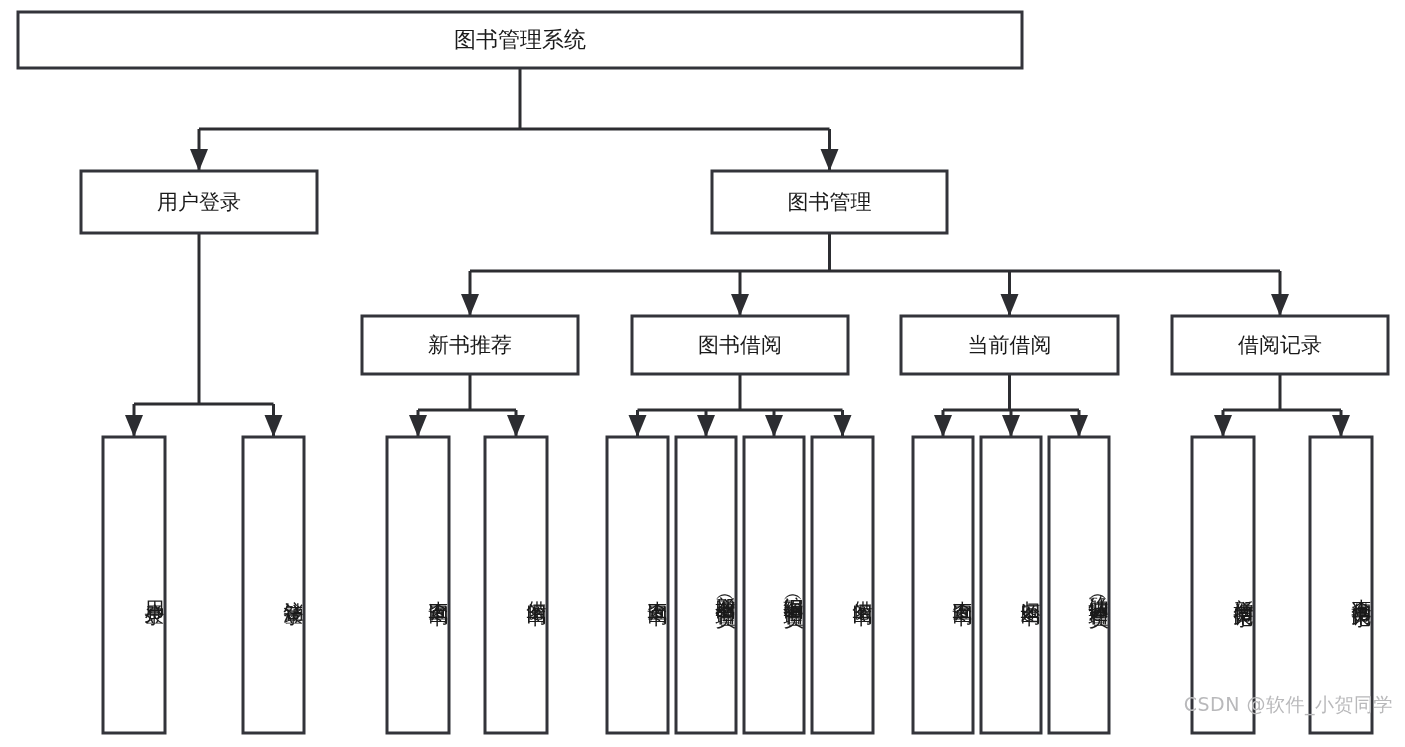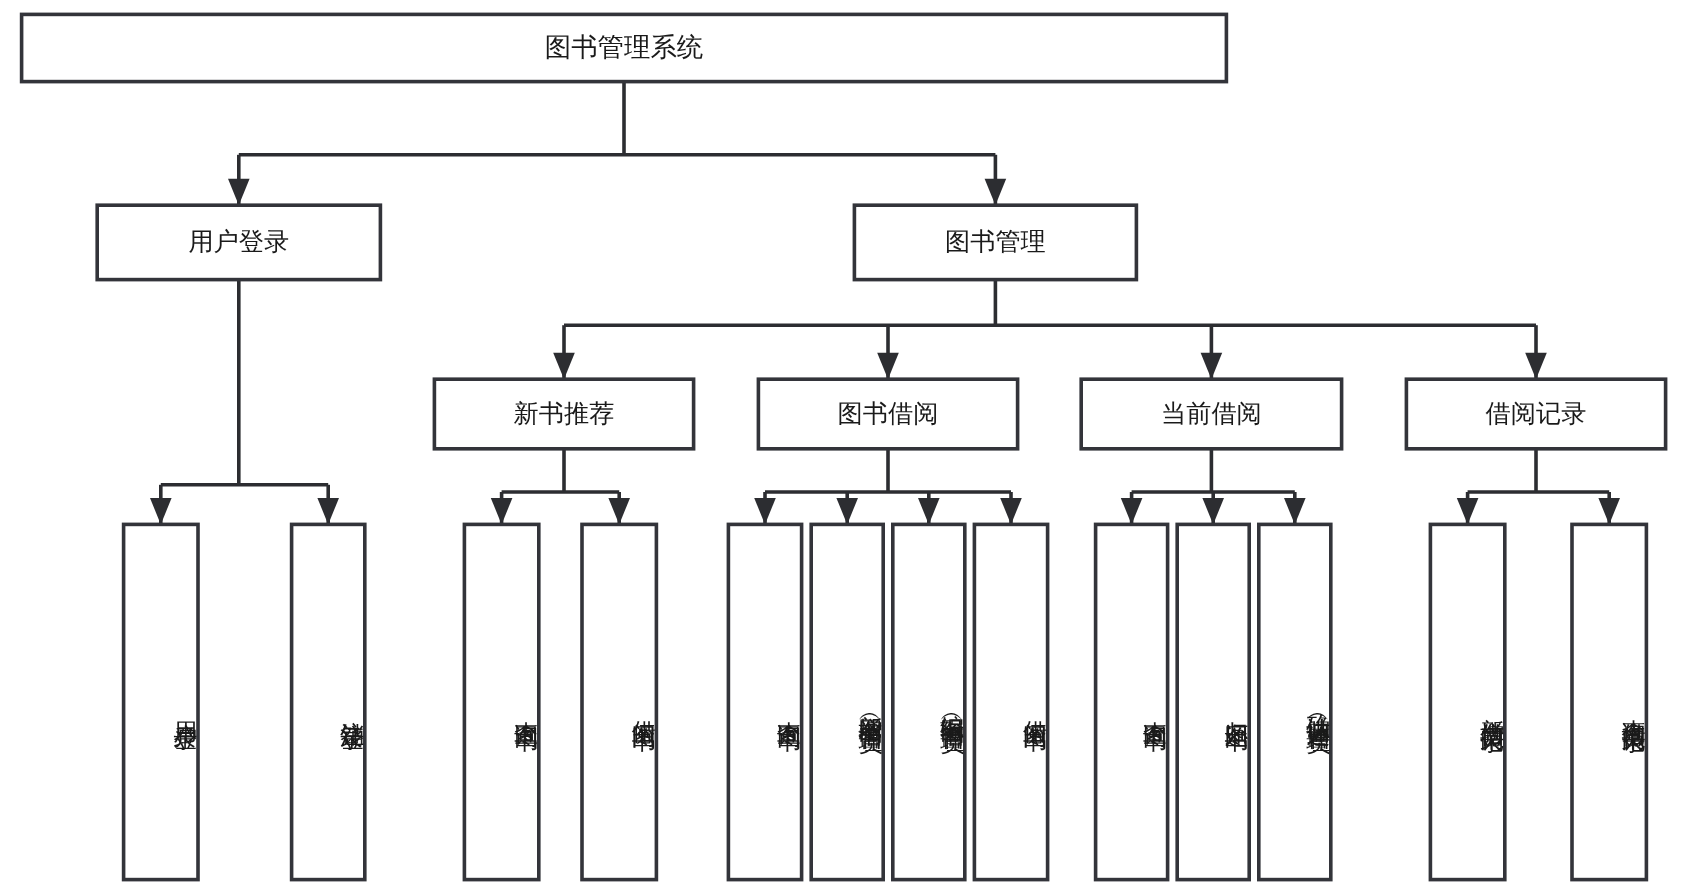--- a/index.html
+++ b/index.html
@@ -203,13 +203,14 @@
       <div class="vlabel" style="left: 1049px; top: 451px; width: 60px; height: 276px;">
         <span>确认归还（管理员）</span>
       </div>
       <div class="vlabel" style="left: 1192px; top: 451px; width: 62px; height: 276px;">
         <span>新增借阅记录</span>
       </div>
       <div class="vlabel" style="left: 1310px; top: 451px; width: 62px; height: 276px;">
         <span>查询借阅记录</span>
       </div>
     </div>
+  <div class="watermark">CSDN @软件_小贺同学</div>
 </div>
 
 </body></html>

